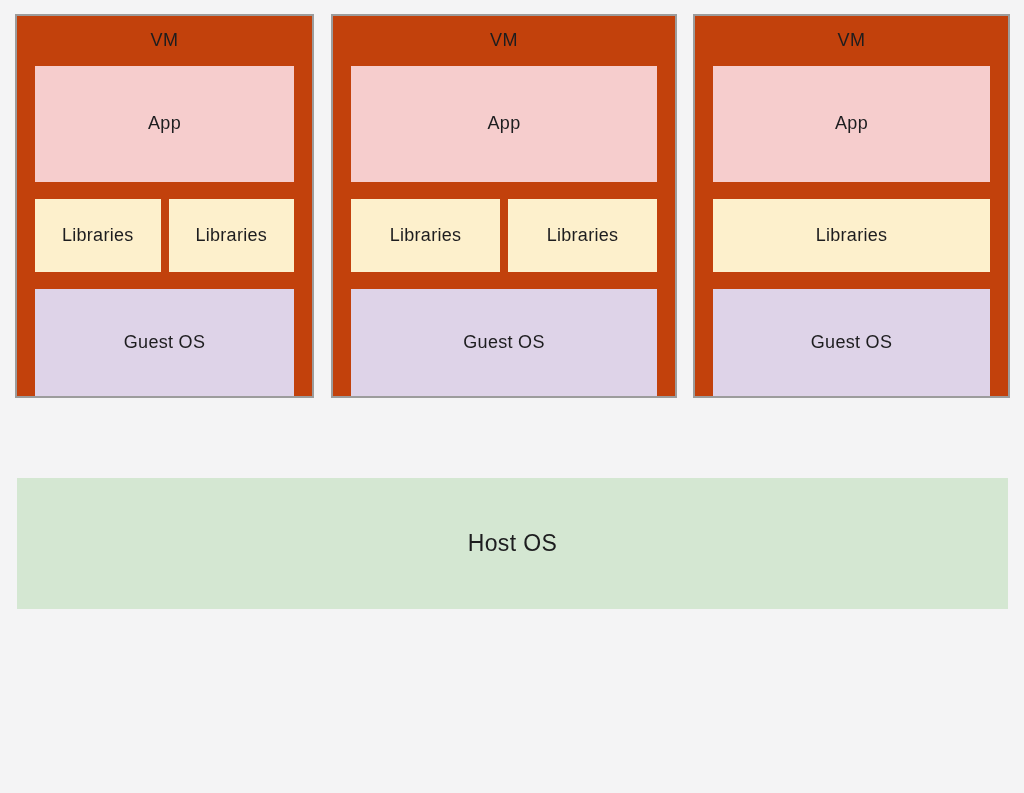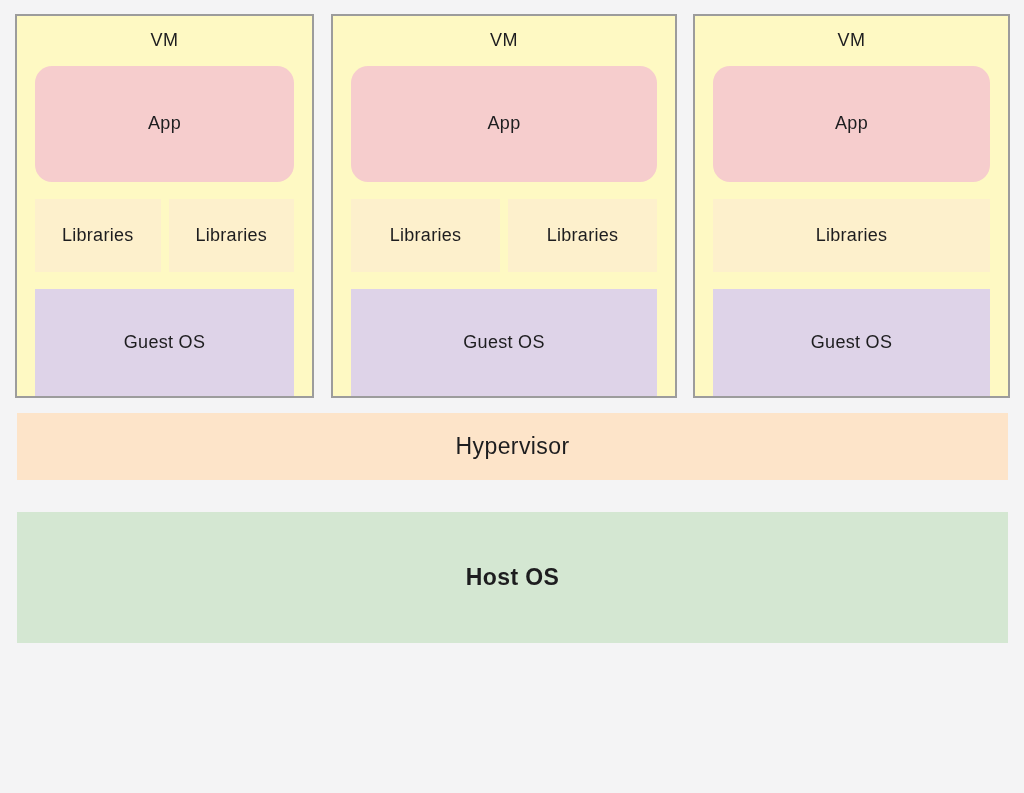--- a/index.html
+++ b/index.html
@@ -19,21 +19,21 @@
     position: absolute;
     inset: 0;
   }
   
   .vm-box {
     position: absolute;
     top: 14px;
     height: 384px;
     box-sizing: border-box;
     border: 2px solid #9c9c9c;
-    background: #fef9c3;
+    background: #c2410c;
     display: flex;
     flex-direction: column;
     padding: 0 18px;
   }
   .vm-box.vm1 { left: 15px;  width: 299px; }
   .vm-box.vm2 { left: 331px; width: 346px; }
   .vm-box.vm3 { left: 693px; width: 317px; }
 
   .vm-label {
     height: 50px;
@@ -48,21 +48,20 @@
     display: flex;
     align-items: center;
     justify-content: center;
     font-size: 18px;
     font-weight: 500;
     letter-spacing: 0.3px;
   }
   .app-box {
     height: 116px;
     margin-bottom: 17px;
-    border-radius: 17px;
   }
   .lib-row {
     height: 74px;
     display: flex;
     gap: 8px;
     margin-bottom: 17px;
   }
   .lib-box {
     flex: 1;
     height: 100%;
@@ -77,21 +76,21 @@
     left: 17px;
     width: 991px;
     display: flex;
     align-items: center;
     justify-content: center;
     font-size: 23px;
     font-weight: 500;
     letter-spacing: 0.4px;
   }
   .layer-hypervisor { top: 413px; height: 67px; }
-  .layer-hostos     { top: 512px; height: 131px; font-weight: bold; }
+  .layer-hostos     { top: 478px; height: 131px; }
   .layer-hardware   { top: 643px; height: 131px; }
 </style>
 </head>
 <body>
 
 <div class="stage">
 
   <section class="vm-box vm1">
     <div class="vm-label">VM</div>
     <div class="inner-box app-box" style="background: rgb(246, 205, 205);">App</div>
@@ -114,16 +113,15 @@
 
   <section class="vm-box vm3">
     <div class="vm-label">VM</div>
     <div class="inner-box app-box" style="background: rgb(246, 205, 205);">App</div>
     <div class="lib-row">
       <div class="inner-box lib-box" style="background: rgb(253, 240, 204);">Libraries</div>
     </div>
     <div class="inner-box guest-box" style="background: rgb(222, 211, 232);">Guest OS</div>
   </section>
 
-  <div class="layer layer-hypervisor" style="background: rgb(253, 228, 201);">Hypervisor</div>
   <div class="layer layer-hostos" style="background: rgb(212, 231, 210);">Host OS</div>
 
 </div>
 
 </body></html>

